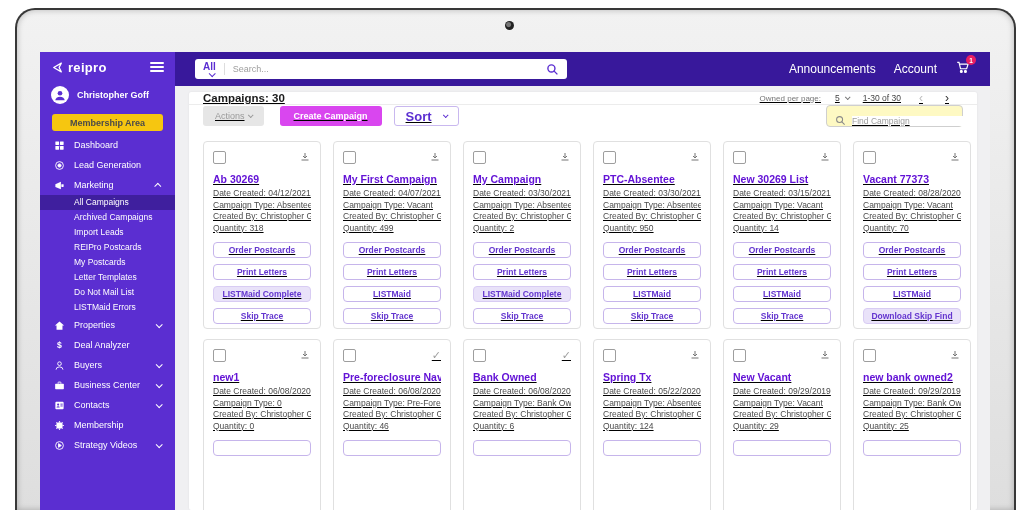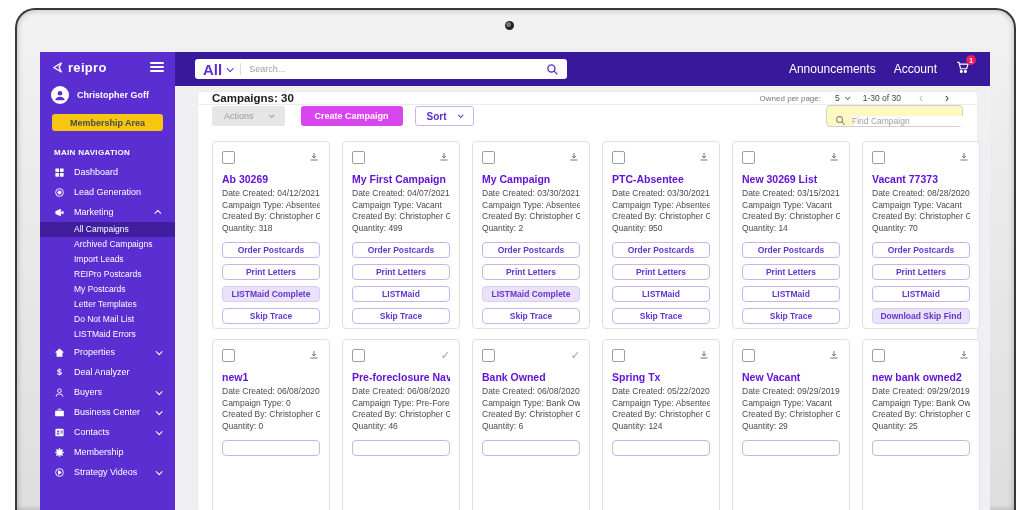--- a/index.html
+++ b/index.html
@@ -41,60 +41,60 @@
   .chev { width:5px; height:5px; border-right:1.4px solid #fff; border-bottom:1.4px solid #fff;
     display:inline-block; }
   .chev.down { transform:rotate(45deg) translateY(-1px); }
   .chev.up { transform:rotate(-135deg) translateY(-1px); }
 
   
   .right-col { flex:1; display:flex; flex-direction:column; min-width:0; }
   .topbar { height:34px; background:#38189b; display:flex; align-items:center; color:#fff; }
   .search-box { margin-left:20px; width:372px; height:20px; background:#fff; border-radius:3px;
     display:flex; align-items:center; padding:0 8px; }
-  .search-scope { color:#5b2ed1; font-size:15px; font-weight:bold; display:flex; align-items:center;
-    cursor:pointer; }
+  .search-scope { color:#5b2ed1; font-size:10px; font-weight:bold; display:flex; align-items:center;
+    cursor:pointer;flex-direction:column; }
   .search-scope .chev { border-color:#5b2ed1; margin-left:5px; }
   .scope-div { width:1px; height:12px; background:#ddd; margin:0 8px; }
   .search-input { flex:1; border:none; outline:none; font-size:9px; color:#444;
     font-family:inherit; background:transparent; }
   .search-input::placeholder { color:#9e9e9e; }
   .topbar-right { margin-left:auto; display:flex; align-items:center; gap:18px; padding-right:20px; }
   .topbar-link { font-size:12px; cursor:pointer; }
   .cart-wrap { position:relative; cursor:pointer; }
   .cart-badge { position:absolute; top:-5px; right:-6px; width:10px; height:10px; border-radius:50%;
     background:#e91e63; color:#fff; font-size:6.5px; font-weight:bold; display:flex;
     align-items:center; justify-content:center; }
 
   
-  .main-area { flex:1; padding:6px 13px 0 23px; min-height:0; }
+  .main-area { flex:1; padding:6px 13px 0 14px; min-height:0;text-decoration:underline; }
   .panel { background:#fff; height:100%; border-radius:2px; box-shadow:0 0 2px rgba(0,0,0,.08);
     display:flex; flex-direction:column; }
   .panel-header { height:55px; display:flex; align-items:center; padding:0 24px 0 14px;
     border-bottom:1px solid #ececec; }
   .page-title { font-size:11.5px; font-weight:bold; color:#1a1a1a; }
   .pagination { margin-left:auto; display:flex; align-items:center; gap:14px; }
   .pag-label { font-size:8px; color:#757575; }
   .pag-select { font-size:8.5px; color:#444; display:flex; align-items:center; gap:5px; cursor:pointer; }
   .pag-select .chev { border-color:#757575; width:4px; height:4px; }
   .pag-range { font-size:8.5px; color:#444; }
   .pag-chev { font-size:12px; line-height:1; cursor:pointer; padding:0 4px; }
   .pag-chev.disabled { color:#bdbdbd; }
   .pag-chev.enabled { color:#333; }
 
   .toolbar { height:48px; display:flex; align-items:center; padding:0 14px; }
   .btn-actions { height:20px; padding:0 12px; background:#e6e6e6; color:#9a9a9a; border:none;
-    border-radius:3px; font-size:9px; display:flex; align-items:center; gap:15px;
+    border-radius:3px; font-size:9px; display:flex; align-items:center; gap:3px;
     font-family:inherit; margin-right:16px; cursor:default; }
   .btn-actions .chev { border-color:#9a9a9a; width:4px; height:4px; }
   .btn-create { height:20px; padding:0 14px; background:#d946ef; color:#fff; border:none;
     border-radius:3px; font-size:9px; font-weight:bold; font-family:inherit; margin-right:12px;
     cursor:pointer; }
   .btn-sort { height:20px; padding:0 11px; background:#fff; color:#5b2ed1; font-weight:bold;
-    border:1px solid #c9b8ef; border-radius:3px; font-size:10px; display:flex; align-items:center;
+    border:1px solid #c9b8ef; border-radius:3px; font-size:13px; display:flex; align-items:center;
     gap:11px; font-family:inherit; cursor:pointer; }
   .btn-sort .chev { border-color:#5b2ed1; width:4px; height:4px; }
   .find-box { margin-left:auto; width:137px; height:22px; border:1px solid #cfcfcf; border-radius:4px;
     display:flex; align-items:flex-end; padding:0 8px; background:#fef9c3; }
   .find-input { flex:1; border:none; outline:none; font-size:8.5px; color:#444; margin-left:6px;
     font-family:inherit; }
   .find-input::placeholder { color:#9e9e9e; }
 
   
   .cards-grid { padding:14px 14px 0; display:grid; grid-template-columns:repeat(6,118px);
@@ -140,21 +140,20 @@
       <span class="avatar">
         <svg width="14" height="14" viewBox="0 0 24 24">
             <circle cx="12" cy="9" r="4" fill="#5b2ed1"></circle>
             <path d="M4 21 a8 6 0 0 1 16 0 Z" fill="#5b2ed1"></path>
           </svg>
       </span>
       <span class="user-name">Christopher Goff</span>
     </div>
     <button class="membership-btn">Membership Area</button>
     <div id="nav">
-        <div class="nav-section">MAIN NAVIGATION</div>
         <div class="nav-item">
           <span class="nicon">
             <svg width="11" height="11" viewBox="0 0 24 24" fill="#fff">
               <rect x="3" y="3" width="8" height="8" rx="1"></rect>
               <rect x="13" y="3" width="8" height="8" rx="1"></rect>
               <rect x="3" y="13" width="8" height="8" rx="1"></rect>
               <rect x="13" y="13" width="8" height="8" rx="1"></rect>
             </svg>
           </span>
           <span class="nlabel">Dashboard</span>

